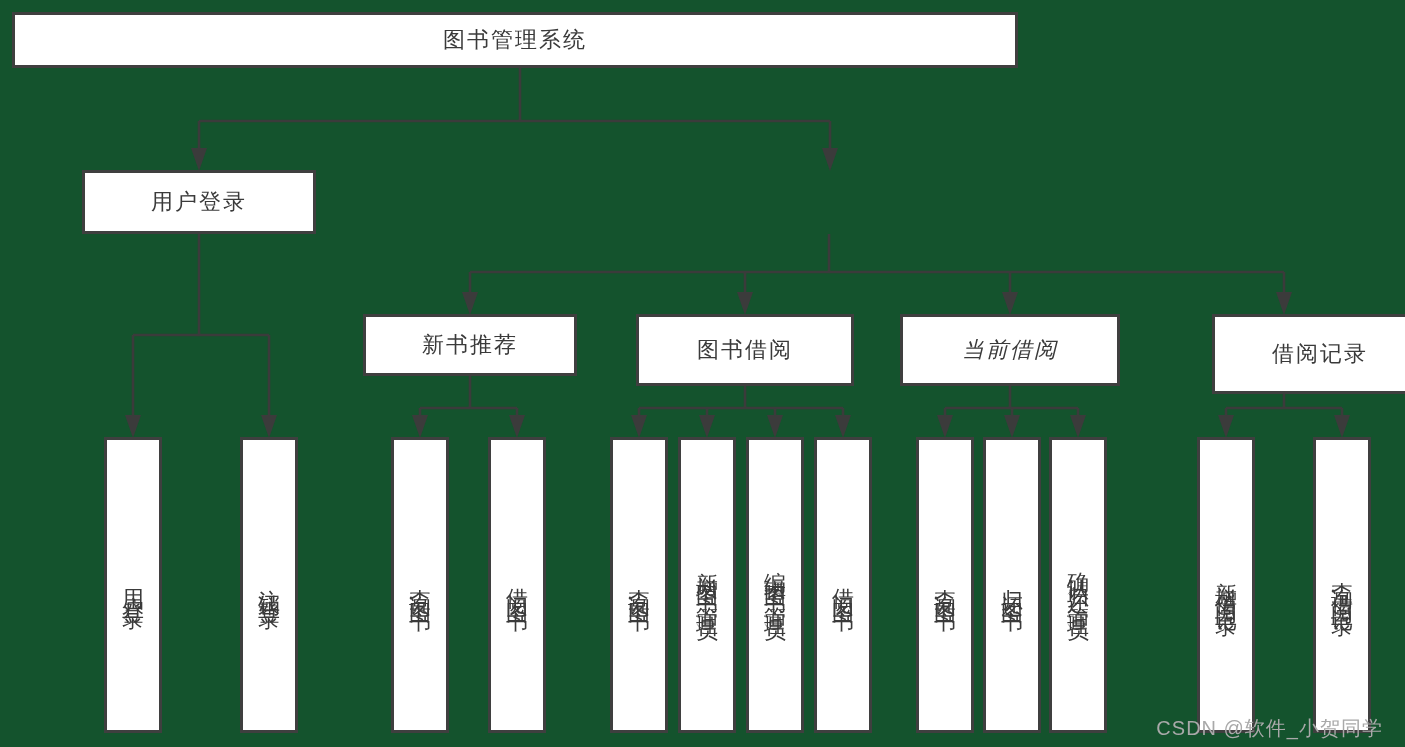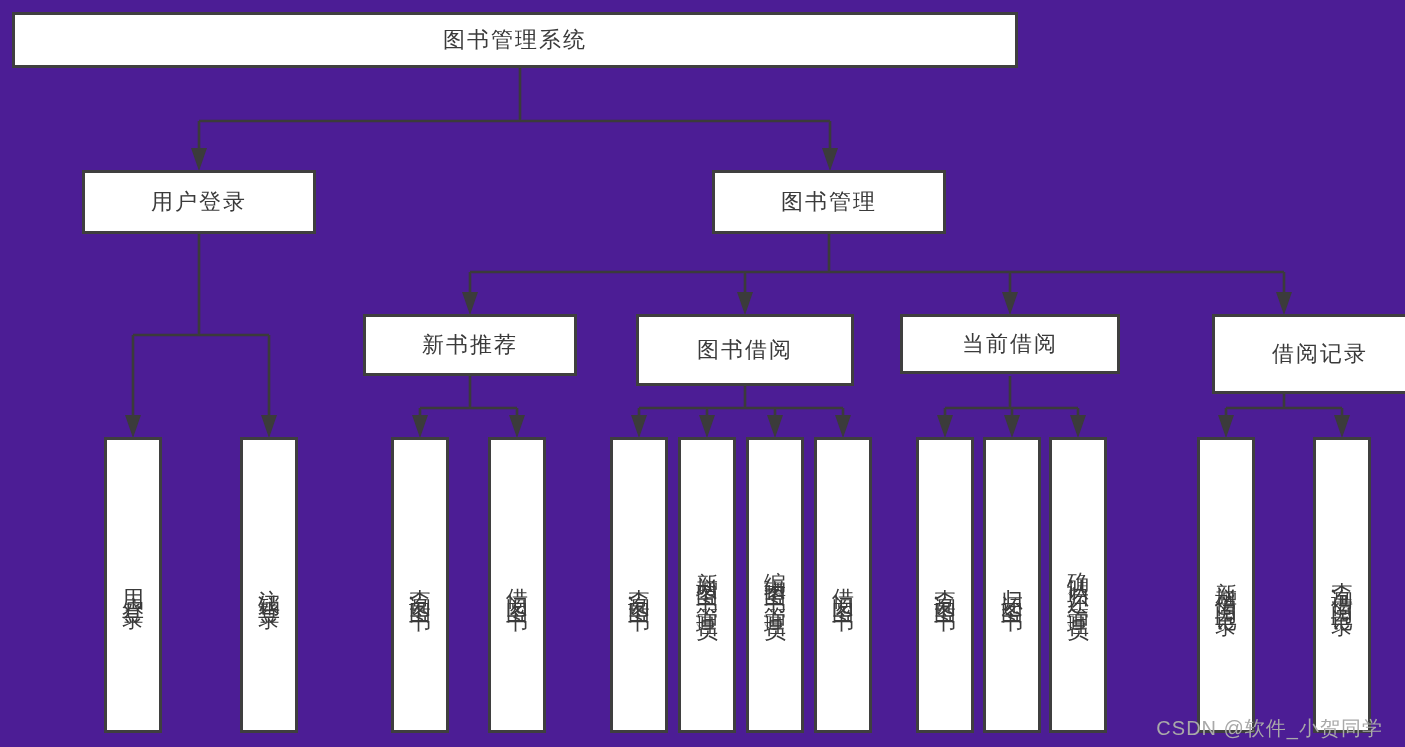--- a/index.html
+++ b/index.html
@@ -1,19 +1,19 @@
 <!DOCTYPE html>
 <html><head>
 <meta charset="utf-8">
 <style>
   html,body { margin:0; padding:0; background:#fff; }
   #canvas {
     position:relative;
     width:1405px; height:747px;
-    background:#4c1d95;
+    background:#14532d;
     font-family:"Liberation Sans", sans-serif;
     overflow:hidden;
   }
   #wires { position:absolute; left:0; top:0; width:1405px; height:747px; }
   .box {
     position:absolute;
     box-sizing:border-box;
     background:#ffffff;
     border:3px solid #3f3f3f;
     display:flex;
@@ -84,31 +84,28 @@
       </g>
   </svg>
 
   <div class="box" style="left:12px; top:12px; width:1006px; height:56px;">
     <span class="h-label">图书管理系统</span>
   </div>
 
   <div class="box" style="left:82px; top:170px; width:234px; height:64px;">
     <span class="h-label">用户登录</span>
   </div>
-  <div class="box" style="left:712px; top:170px; width:234px; height:64px;">
-    <span class="h-label">图书管理</span>
-  </div>
 
   <div class="box" style="left:363px; top:314px; width:214px; height:62px;">
     <span class="h-label">新书推荐</span>
   </div>
   <div class="box" style="left:636px; top:314px; width:218px; height:72px;">
     <span class="h-label">图书借阅</span>
   </div>
-  <div class="box" style="left:900px; top:314px; width:220px; height:60px;">
+  <div class="box" style="left:900px; top:314px; width:220px; height:72px;font-style:italic;">
     <span class="h-label">当前借阅</span>
   </div>
   <div class="box" style="left:1176px; top:314px; width:216px; height:80px;margin-left:36px;">
     <span class="h-label">借阅记录</span>
   </div>
 
   <div class="box leaf" style="left:104px;">
     <span class="v-label">用户登录</span>
   </div>
   <div class="box leaf" style="left:240px;">

